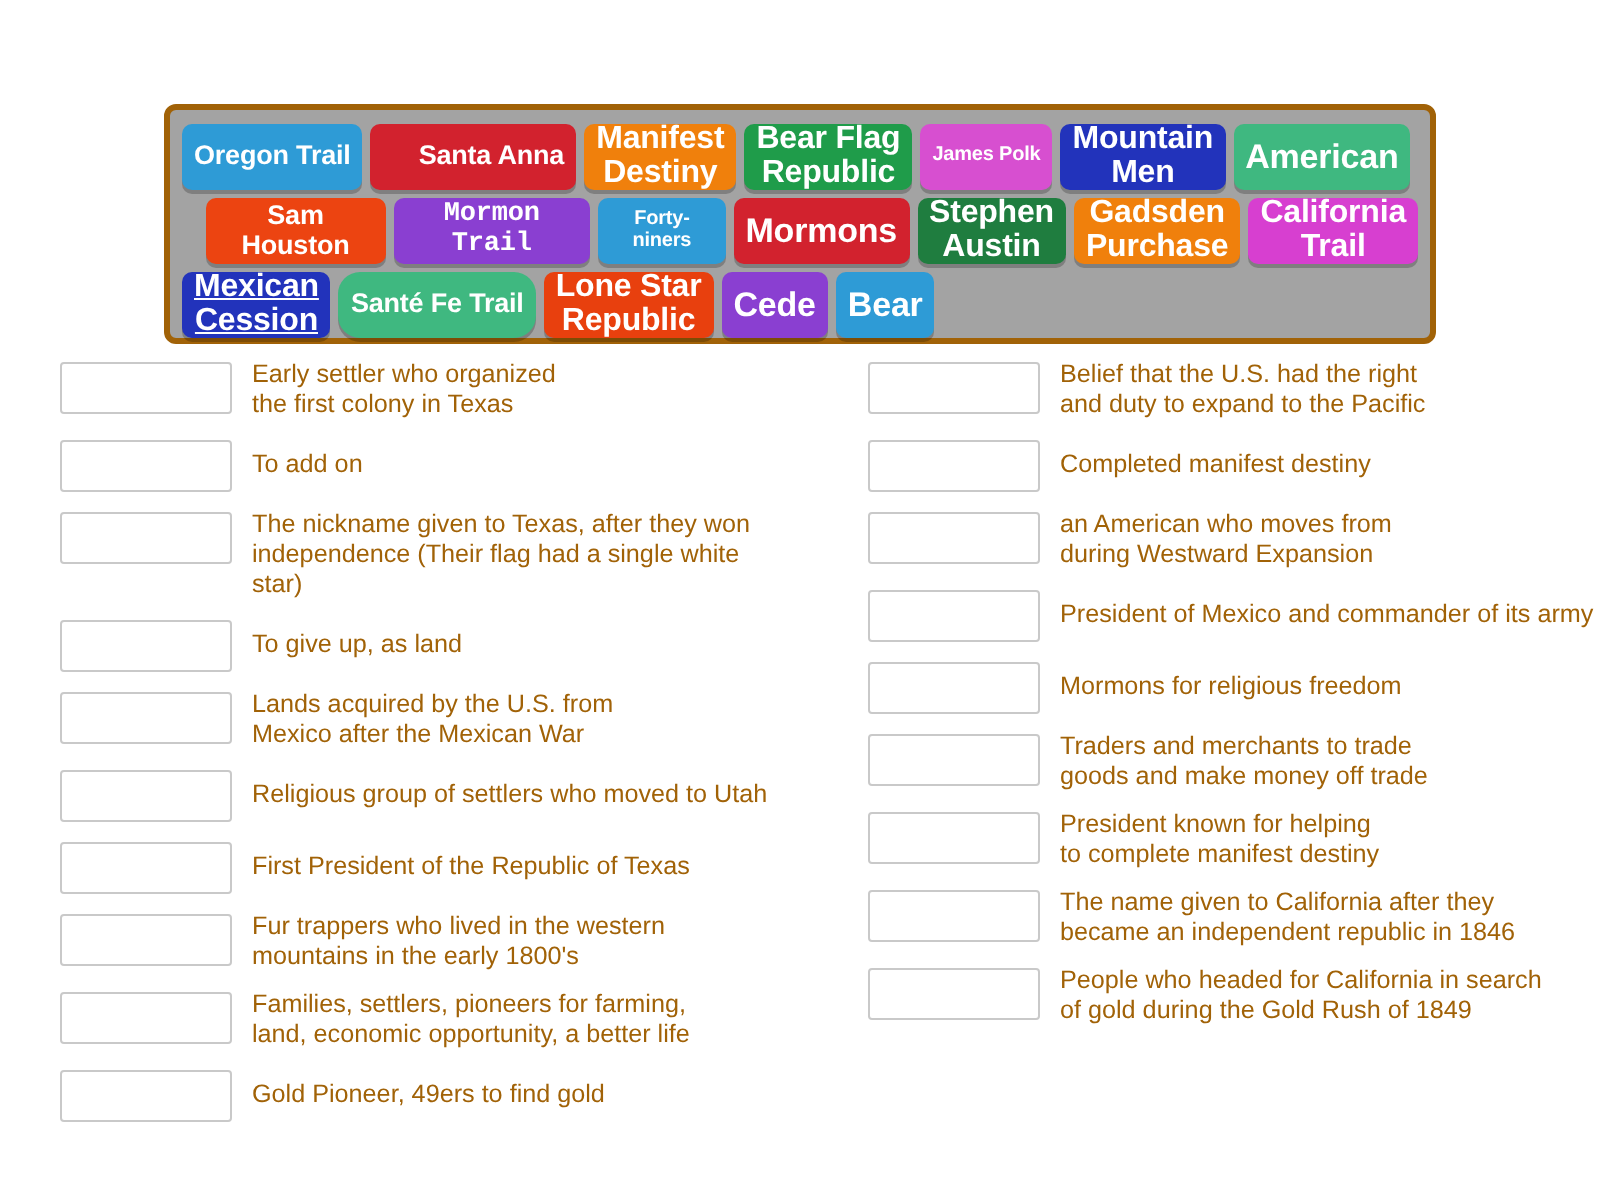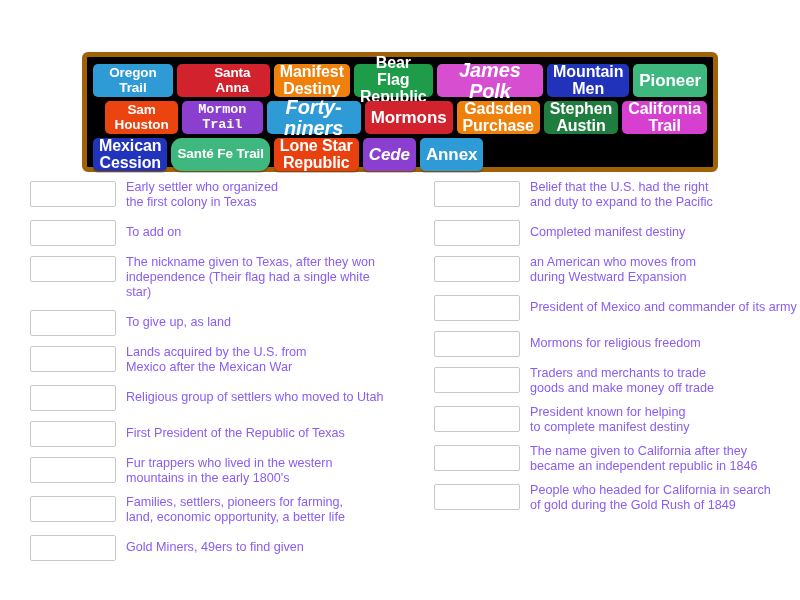--- a/index.html
+++ b/index.html
@@ -16,22 +16,22 @@
   }
 
   
   #word-bank {
     position: absolute;
     left: 82px;
     top: 52px;
     width: 636px;
     height: 120px;
     box-sizing: border-box;
-    background: #000000;
-    border: 5px solid #a16207;
+    background: #a3a3a3;
+    border: 3px solid #a16207;
     border-radius: 6px;
     padding: 7px 6px 6px 6px;
   }
   .tile-row {
     display: flex;
     flex-direction: row;
     align-items: stretch;
     gap: 4px;
     margin-bottom: 4px;
     height: 33px;
@@ -51,21 +51,21 @@
     padding: 1px 6px;
     letter-spacing: -0.1px;
     box-shadow: 0 2px 0 rgba(0,0,0,0.22);
     cursor: pointer;
     user-select: none;
     white-space: pre-line;
   }
   .tile.t-1line { font-size: 13.5px; }
   .tile.t-2line { font-size: 16px; }
   .tile.t-big   { font-size: 17px; }
-  .tile.t-mid   { font-size: 20px; font-style: italic; }
+  .tile.t-mid   { font-size: 10px; }
 
   
   .answer-col {
     position: absolute;
     top: 180px;
   }
   #col-left  { left: 30px;  width: 360px; }
   #col-right { left: 434px; width: 375px; }
 
   .answer-row {
@@ -82,63 +82,63 @@
     background: #ffffff;
     border: 1px solid #c9c9c9;
     border-radius: 2px;
     margin-top: 1px;
   }
   .answer-text {
     flex: 1 1 auto;
     margin-left: 10px;
     font-size: 12.6px;
     line-height: 15px;
-    color: #8b5cf6;
+    color: #a16207;
     white-space: pre-line;
     padding-top: 1px;
   }
   .answer-row.two-line .answer-text { padding-top: 0px; }
   .answer-row.one-line .answer-text { padding-top: 6px; }
 </style>
 </head>
 <body>
 
 <div id="word-bank">
     <div class="tile-row">
       <div class="tile t-1line" style="background: rgb(46, 155, 214);">Oregon Trail</div>
       <div class="tile t-1line" style="background: rgb(210, 34, 46); padding-left: 24px;">Santa Anna</div>
       <div class="tile t-2line" style="background: rgb(240, 128, 12);">Manifest
 Destiny</div>
       <div class="tile t-2line" style="background: rgb(31, 156, 74);">Bear Flag
 Republic</div>
       <div class="tile t-mid" style="background: rgb(215, 79, 208);">James Polk</div>
       <div class="tile t-2line" style="background: rgb(34, 51, 187);">Mountain
 Men</div>
-      <div class="tile t-big" style="background: rgb(63, 184, 128);">Pioneer</div>
+      <div class="tile t-big" style="background: rgb(63, 184, 128);">American</div>
     </div>
     <div class="tile-row">
       <div class="tile t-1line" style="background: rgb(236, 68, 17); margin-left: 12px;">Sam Houston</div>
       <div class="tile t-1line" style="background: rgb(138, 63, 209); font-family: Liberation Mono, monospace;">Mormon Trail</div>
       <div class="tile t-mid" style="background: rgb(46, 155, 214);">Forty-niners</div>
       <div class="tile t-big" style="background: rgb(210, 34, 46);">Mormons</div>
+      <div class="tile t-2line" style="background: rgb(31, 125, 63);">Stephen
+Austin</div>
       <div class="tile t-2line" style="background: rgb(240, 128, 12);">Gadsden
 Purchase</div>
-      <div class="tile t-2line" style="background: rgb(31, 125, 63);">Stephen
-Austin</div>
       <div class="tile t-2line" style="background: rgb(215, 63, 208);">California
 Trail</div>
     </div>
     <div class="tile-row">
-      <div class="tile t-2line" style="background: rgb(34, 51, 187);">Mexican
+      <div class="tile t-2line" style="background: rgb(34, 51, 187); text-decoration: underline;">Mexican
 Cession</div>
       <div class="tile t-1line" style="background: rgb(63, 184, 128); border-radius: 11px;">Santé Fe Trail</div>
       <div class="tile t-2line" style="background: rgb(232, 64, 14);">Lone Star
 Republic</div>
-      <div class="tile t-big" style="background: rgb(138, 63, 209); font-style: italic;">Cede</div>
-      <div class="tile t-big" style="background: rgb(46, 155, 214);">Annex</div>
+      <div class="tile t-big" style="background: rgb(138, 63, 209);">Cede</div>
+      <div class="tile t-big" style="background: rgb(46, 155, 214);">Bear</div>
     </div>
   </div>
 
 <div class="answer-col" id="col-left">
     <div class="answer-row two-line">
       <div class="answer-box"></div>
       <div class="answer-text">Early settler who organized
 the first colony in Texas</div>
     </div>
     <div class="answer-row one-line">
@@ -172,21 +172,21 @@
       <div class="answer-text">Fur trappers who lived in the western
 mountains in the early 1800's</div>
     </div>
     <div class="answer-row two-line">
       <div class="answer-box"></div>
       <div class="answer-text">Families, settlers, pioneers for farming,
 land, economic opportunity, a better life</div>
     </div>
     <div class="answer-row one-line">
       <div class="answer-box"></div>
-      <div class="answer-text">Gold Miners, 49ers to find given</div>
+      <div class="answer-text">Gold Pioneer, 49ers to find gold</div>
     </div>
   </div>
 <div class="answer-col" id="col-right">
     <div class="answer-row two-line">
       <div class="answer-box"></div>
       <div class="answer-text">Belief that the U.S. had the right
 and duty to expand to the Pacific</div>
     </div>
     <div class="answer-row one-line">
       <div class="answer-box"></div>

